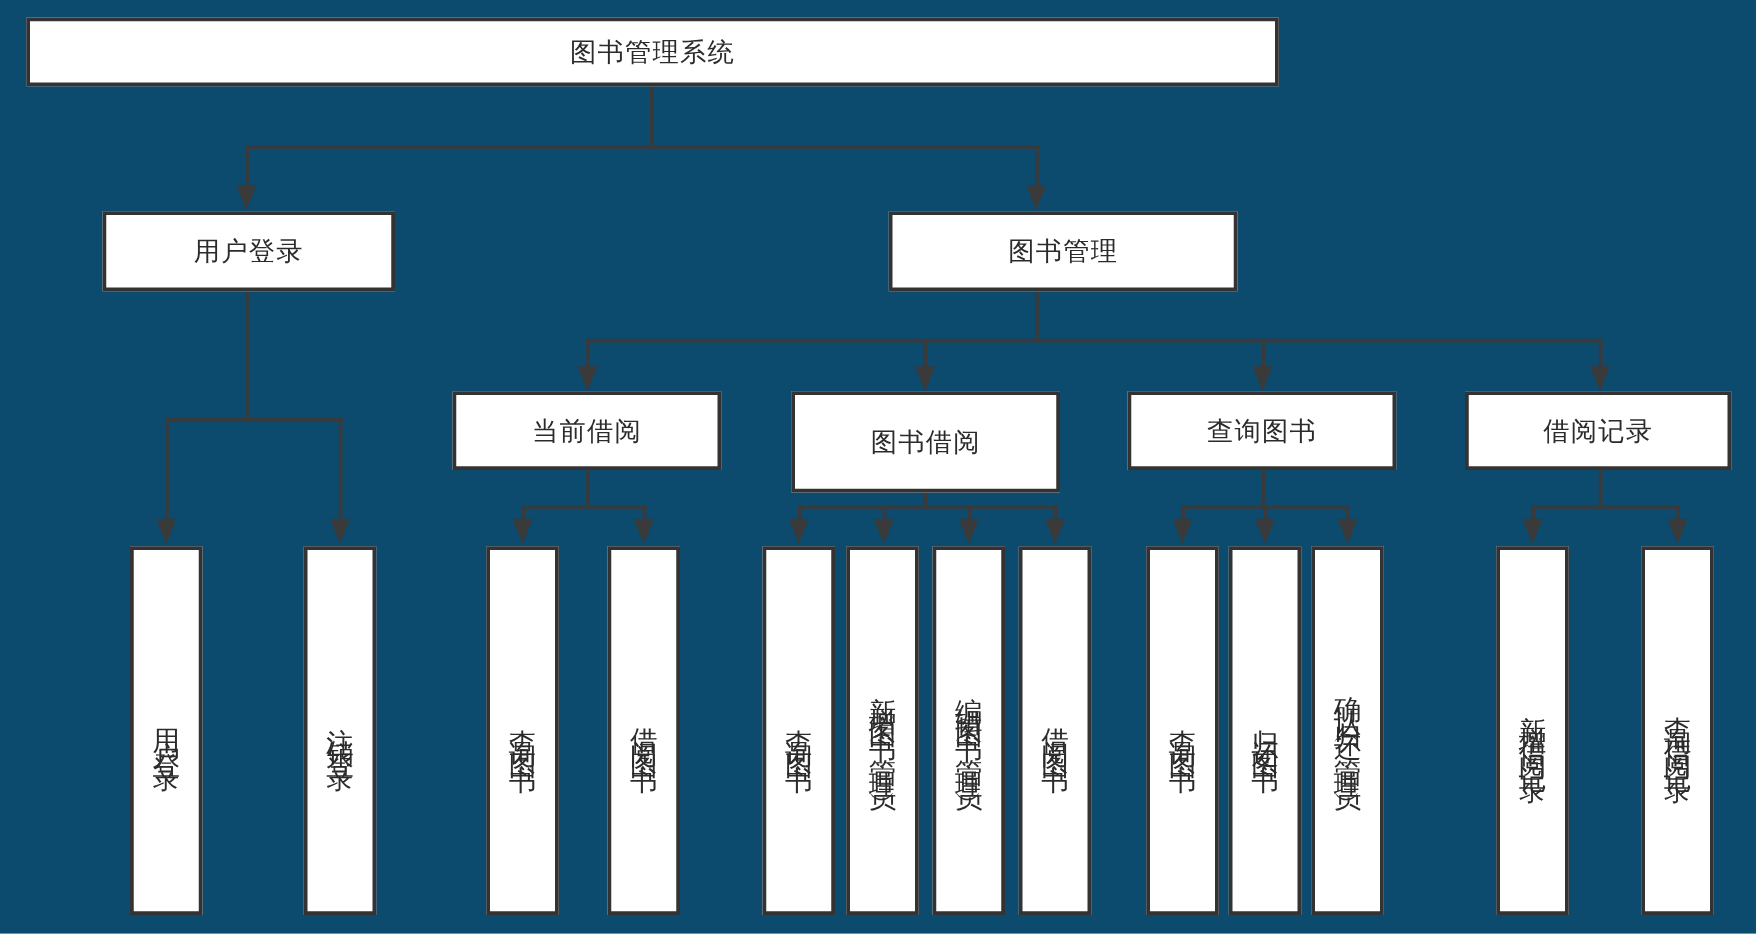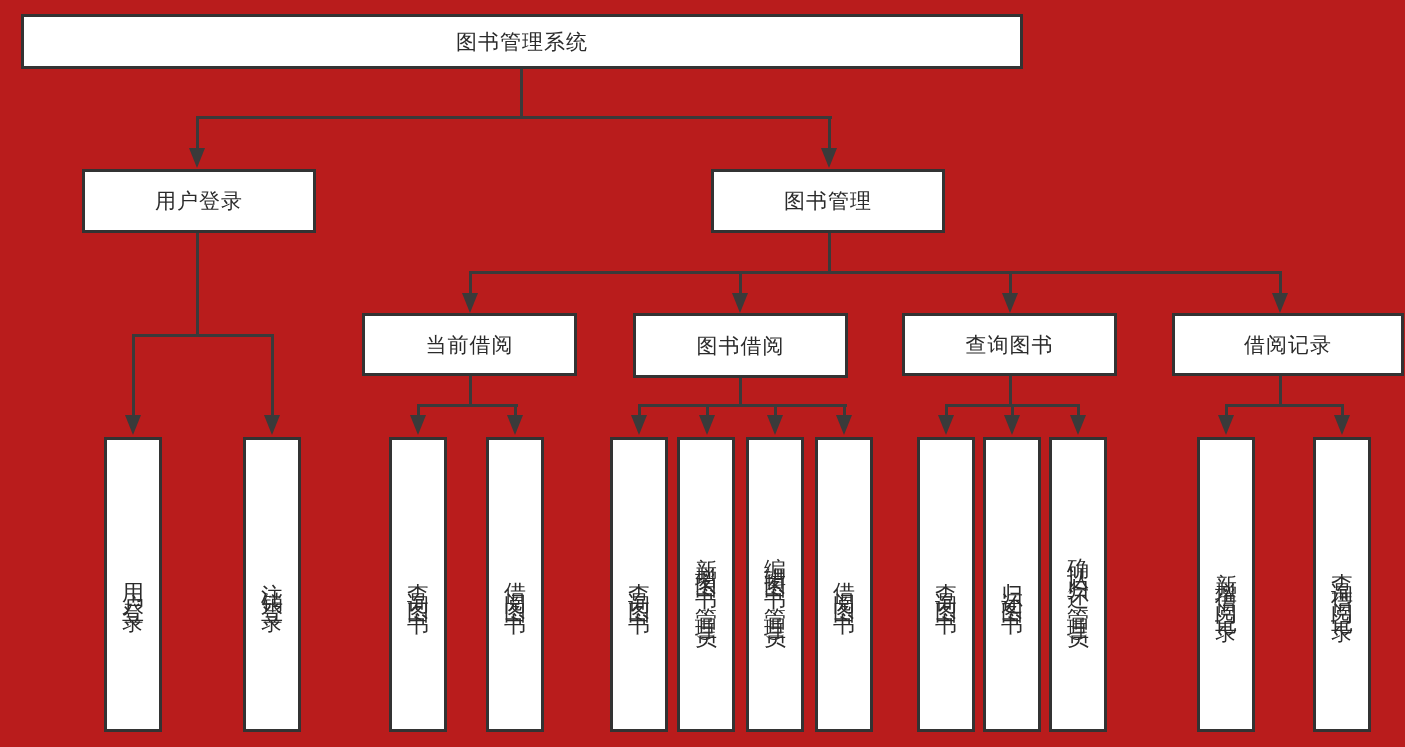--- a/index.html
+++ b/index.html
@@ -1,17 +1,17 @@
 <!DOCTYPE html>
 <html><head>
 <meta charset="utf-8">
 <style>
   html,body{margin:0;padding:0;background:#fff;}
   body{font-family:"Liberation Sans","DejaVu Sans",sans-serif;}
-  .canvas{position:relative;width:1405px;height:747px;background:#b91c1c;overflow:hidden;}
+  .canvas{position:relative;width:1405px;height:747px;background:#0c4a6e;overflow:hidden;}
   .box{position:absolute;box-sizing:border-box;background:#ffffff;border:3px solid #333333;
        display:flex;align-items:center;justify-content:center;color:#2b2b2b;}
   .hbox{font-size:21px;letter-spacing:1px;}
   .vbox{font-size:22px;}
   .vbox .vtext{writing-mode:vertical-lr;text-orientation:mixed;letter-spacing:10px;line-height:1;}
   .vl{position:absolute;width:3px;background:#3a3a3a;}
   .hl{position:absolute;height:3px;background:#3a3a3a;}
   .ah{position:absolute;width:0;height:0;border-left:8px solid transparent;
       border-right:8px solid transparent;border-top:20px solid #3a3a3a;}
   .watermark{position:absolute;top:712px;right:6px;font-size:24px;color:#b3b3b3;
@@ -81,34 +81,34 @@
   <div class="vl" style="left:1341px;top:404px;height:13px;"></div>
   <div class="ah" style="left:1334px;top:415px;"></div>
 
   <div class="box hbox" style="left:21px;top:14px;width:1002px;height:55px;">
     <span>图书管理系统</span>
   </div>
 
   <div class="box hbox" style="left:82px;top:169px;width:234px;height:64px;">
     <span>用户登录</span>
   </div>
-  <div class="box hbox" style="left:711px;top:169px;width:234px;height:64px;">
+  <div class="box hbox" style="left:711px;top:169px;width:279px;height:64px;">
     <span>图书管理</span>
   </div>
 
   <div class="box hbox" style="left:362px;top:313px;width:215px;height:63px;">
     <span>当前借阅</span>
   </div>
-  <div class="box hbox" style="left:633px;top:313px;width:215px;height:65px;">
+  <div class="box hbox" style="left:633px;top:313px;width:215px;height:81px;">
     <span>图书借阅</span>
   </div>
   <div class="box hbox" style="left:902px;top:313px;width:215px;height:63px;">
     <span>查询图书</span>
   </div>
-  <div class="box hbox" style="left:1172px;top:313px;width:232px;height:63px;">
+  <div class="box hbox" style="left:1172px;top:313px;width:213px;height:63px;">
     <span>借阅记录</span>
   </div>
 
   <div class="box vbox" style="left:104px;top:437px;width:58px;height:295px;">
     <span class="vtext">用户登录</span>
   </div>
   <div class="box vbox" style="left:243px;top:437px;width:58px;height:295px;">
     <span class="vtext">注销登录</span>
   </div>
 

